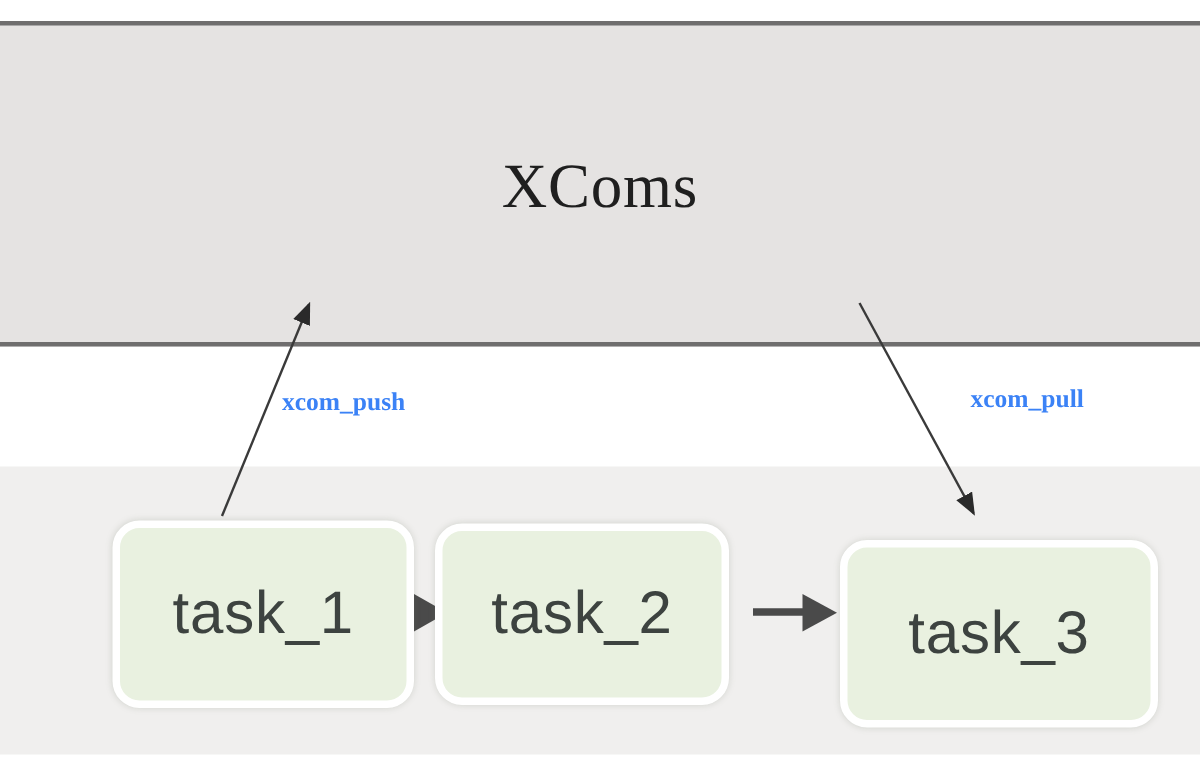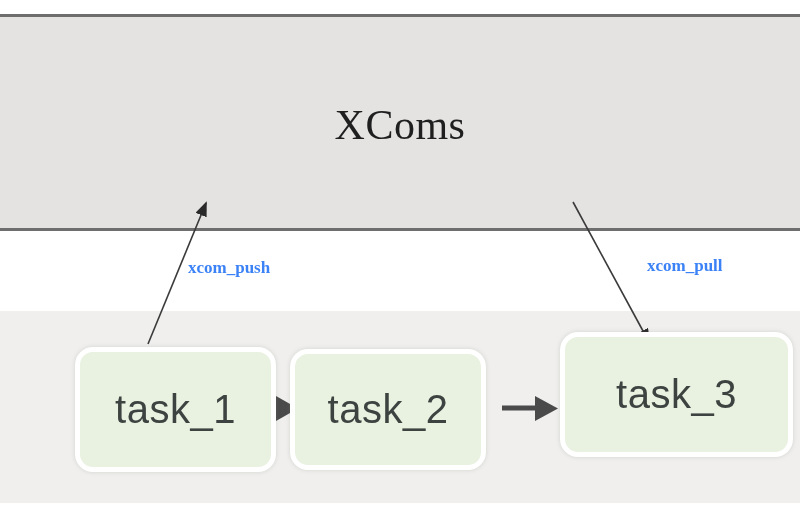--- a/index.html
+++ b/index.html
@@ -61,21 +61,21 @@
     box-sizing: border-box;
   }
   .task-label {
     font-family: "Liberation Sans", sans-serif;
     font-size: 40px;
     color: #3d4340;
     letter-spacing: 0.5px;
   }
   #task1 { left: 42px;  top: 347px; width: 201px; height: 125px; margin-left: 33px; }
   #task2 { left: 290px; top: 349px; width: 196px; height: 121px; }
-  #task3 { left: 560px; top: 332px; width: 233px; height: 125px; }
+  #task3 { left: 560px; top: 360px; width: 212px; height: 125px; }
 
   
   .arrows {
     position: absolute;
     left: 0;
     top: 0;
     width: 800px;
     height: 507px;
     pointer-events: none;
   }

